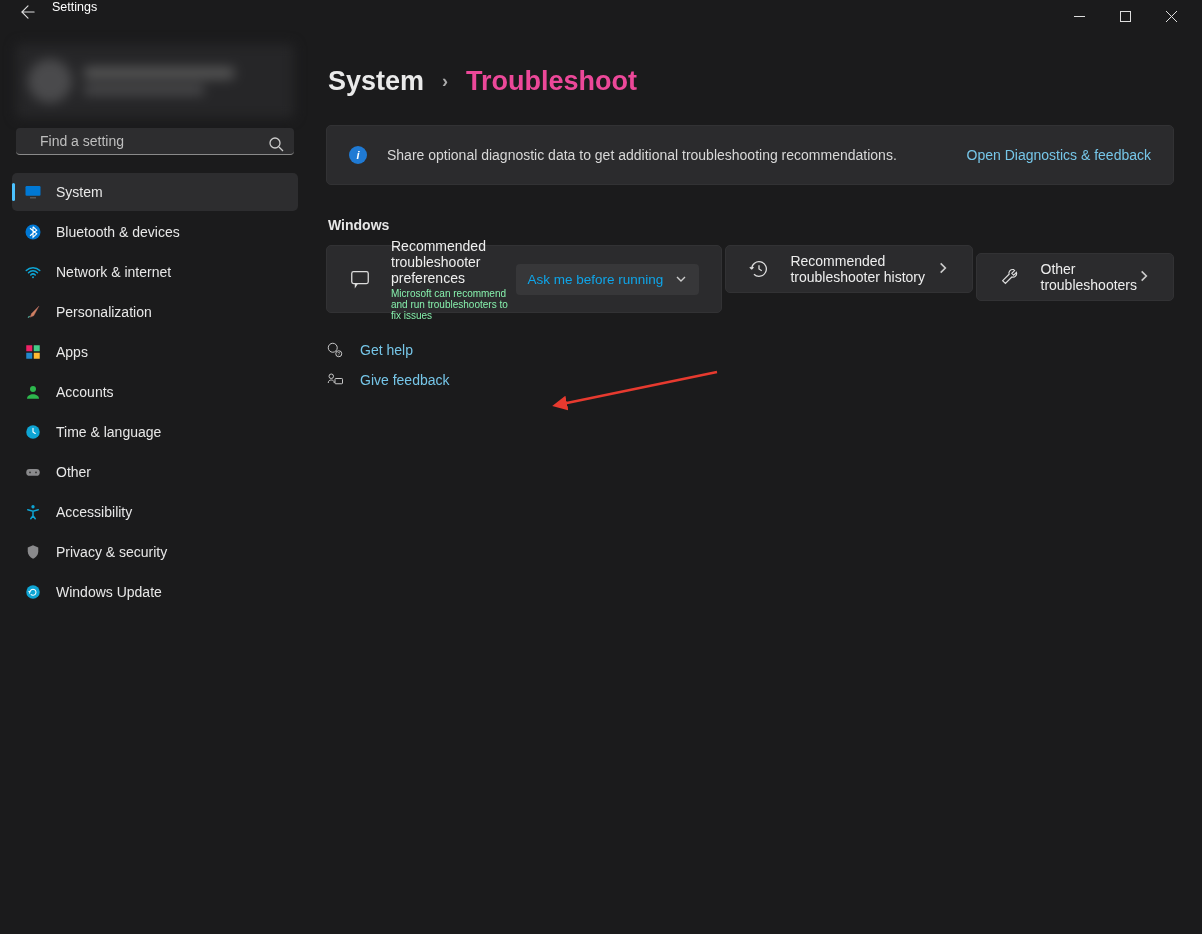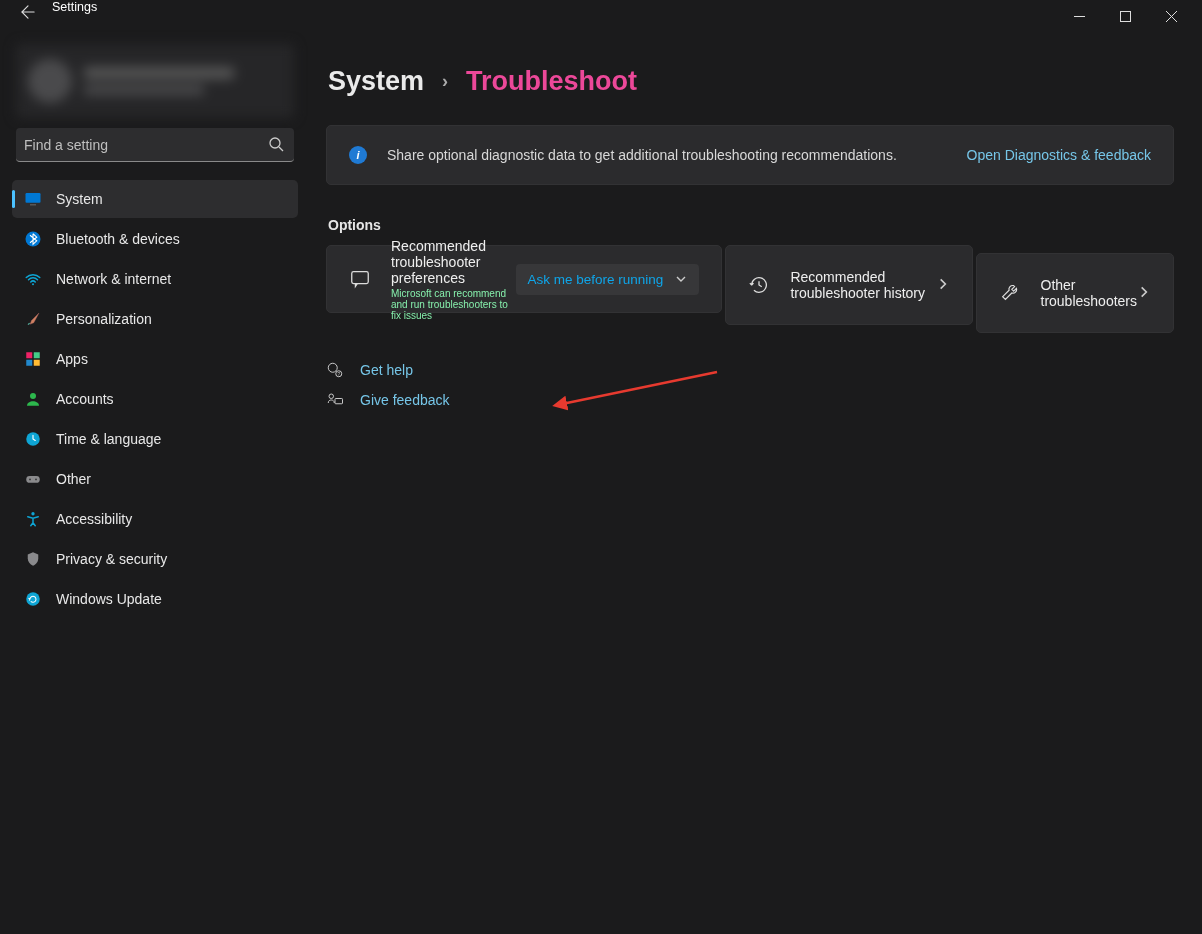--- a/index.html
+++ b/index.html
@@ -22,23 +22,23 @@
   .sidebar { width: 310px; padding: 0 12px 0 12px; }
   .profile {
     height: 74px; margin: 0 4px 10px 4px; border-radius: 4px;
     background: #262628; filter: blur(6px); display:flex; align-items:center; padding:0 12px;
   }
   .profile .avatar { width:44px; height:44px; border-radius:50%; background:#4a4a4c; margin-right:12px;}
   .profile .pname { height:12px; width:150px; background:#555; border-radius:3px; margin-bottom:6px;}
   .profile .pmail { height:10px; width:120px; background:#4a4a4c; border-radius:3px;}
   .search-wrap { position: relative; margin: 0 4px 18px 4px; }
   .search {
-    width: 100%; height: 34px; background: #2d2d2f; border: none;
+    width: 100%; height: 27px; background: #2d2d2f; border: none;
     border-bottom: 1.5px solid #8a8a8a; border-radius: 4px;
-    padding: 0 34px 0 8px; color: #ccc; font-size: 14px;
+    padding: 0 34px 0 24px; color: #ccc; font-size: 14px;
   }
   .search::placeholder { color: #bfbfbf; }
   .search-icon { position:absolute; right:10px; top:8px; color:#ccc; }
   .nav { display:flex; flex-direction:column; gap:0px; }
   .nav-item {
     height: 38px; display:flex; align-items:center; gap:14px;
     padding: 0 12px; border-radius: 5px; cursor:pointer; color:#e8e8e8;
     position: relative; margin-bottom: 2px;
   }
   .nav-item.active { background: #2d2d2f; }
@@ -63,21 +63,21 @@
   }
   .info-bar .msg { color:#d8d8d8; flex:1; }
   .info-bar .link { color:#76c6e8; cursor:pointer;}
   .section-title { font-size:14px; font-weight:600; margin: 0 0 12px 2px; color:#e6e6e6;}
   .cards { display:flex; flex-direction:row; gap:3px; }
   .card {
     background:#2b2b2d; border:1px solid #323234; border-radius:5px;
     display:flex; align-items:center; padding: 0 22px; cursor:pointer;
   }
   .card.tall { height: 68px; }
-  .card.short { height: 80px; }
+  .card.short { height: 48px; }
   .card .card-icon { width:22px; height:22px; color:#ddd; margin-right:20px; display:flex; align-items:center; justify-content:center;}
   .card .texts { flex:1; }
   .card .title1 { color:#eee; font-size:14px;}
   .card .sub { color:#86efac; font-size:10px; margin-top:2px;}
   .card .select {
     background:#373739; border-radius:4px; padding: 8px 12px;
     display:flex; align-items:center; gap:12px; color:#0ea5e9; font-size:13.5px; cursor:pointer;
   }
   .card .chev-r { color:#ccc; }
   .footlinks { margin-top: 28px; display:flex; flex-direction:column; gap:12px;justify-content:center;}
@@ -225,21 +225,21 @@
       <span class="chev">›</span>
       <span class="current">Troubleshoot</span>
     </div>
 
     <div class="info-bar">
       <div class="info-icon">i</div>
       <div class="msg">Share optional diagnostic data to get additional troubleshooting recommendations.</div>
       <div class="link">Open Diagnostics &amp; feedback</div>
     </div>
 
-    <div class="section-title">Options</div>
+    <div class="section-title">Windows</div>
 
     <div class="cards">
       <div class="card tall">
         <div class="card-icon">
           <svg width="22" height="22" viewBox="0 0 24 24">
               <rect x="3" y="4" width="18" height="13" rx="2" stroke="#ddd" stroke-width="1.4" fill="none"></rect>
               <path d="M9 17l-2 3v-3" stroke="#ddd" stroke-width="1.4" fill="none"></path>
             </svg>
         </div>
         <div class="texts">

